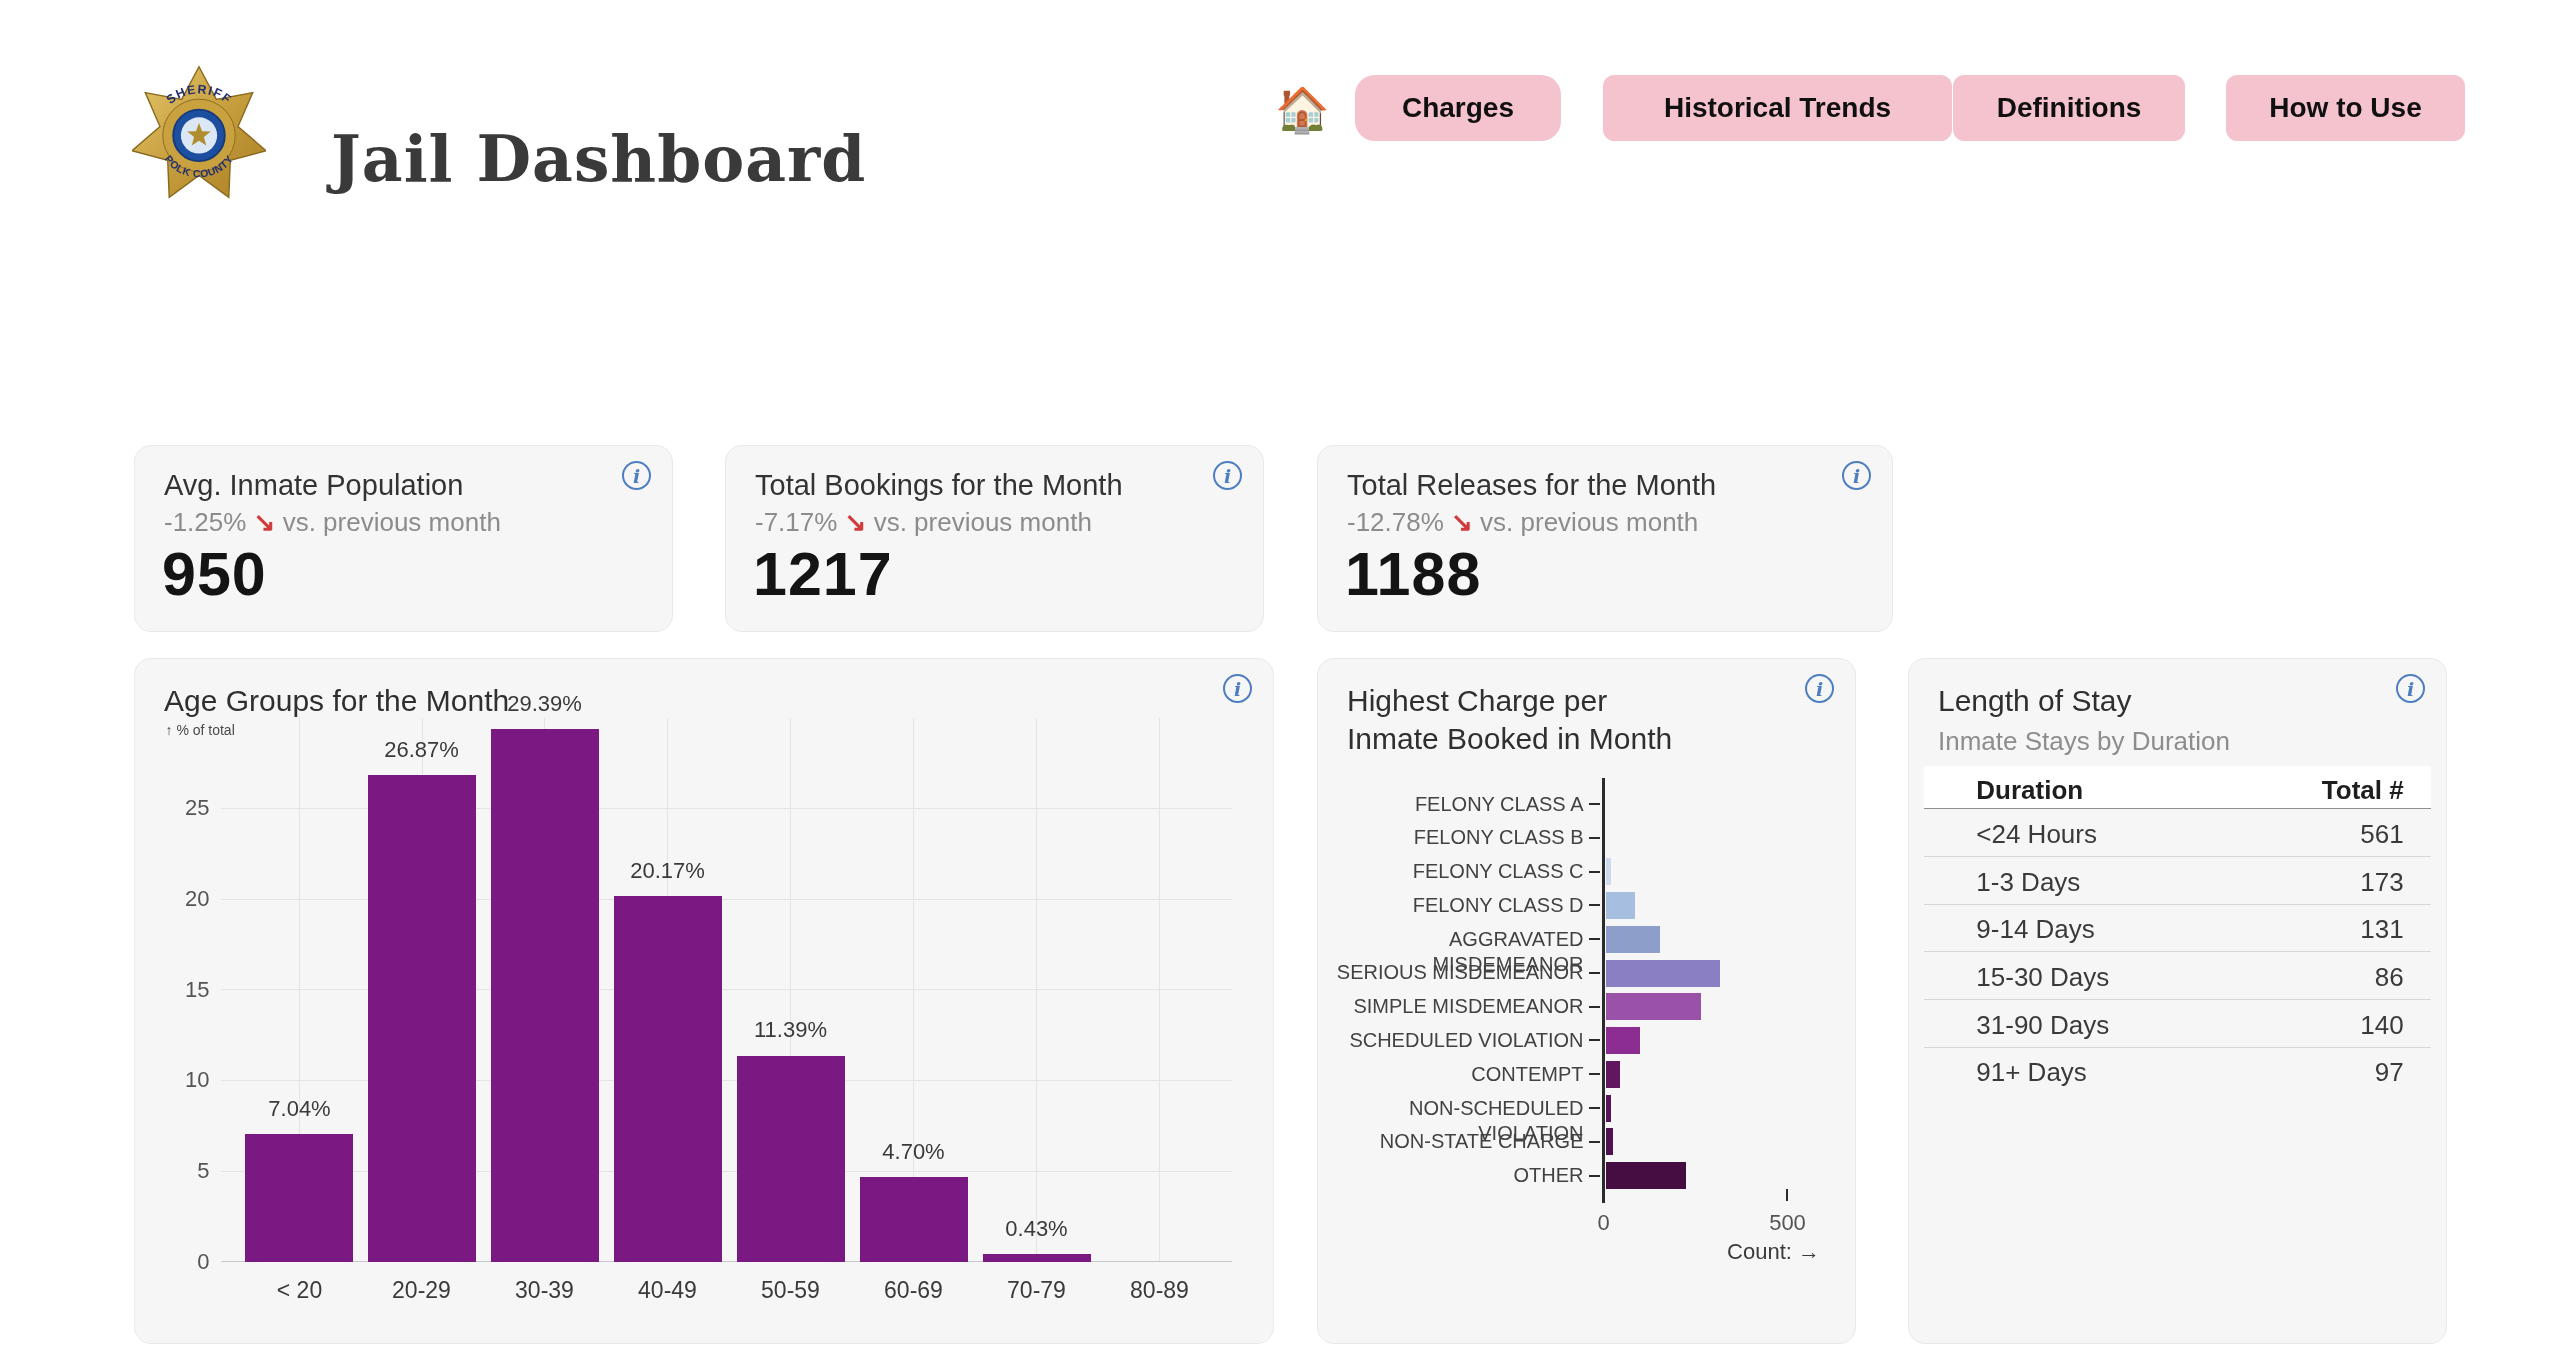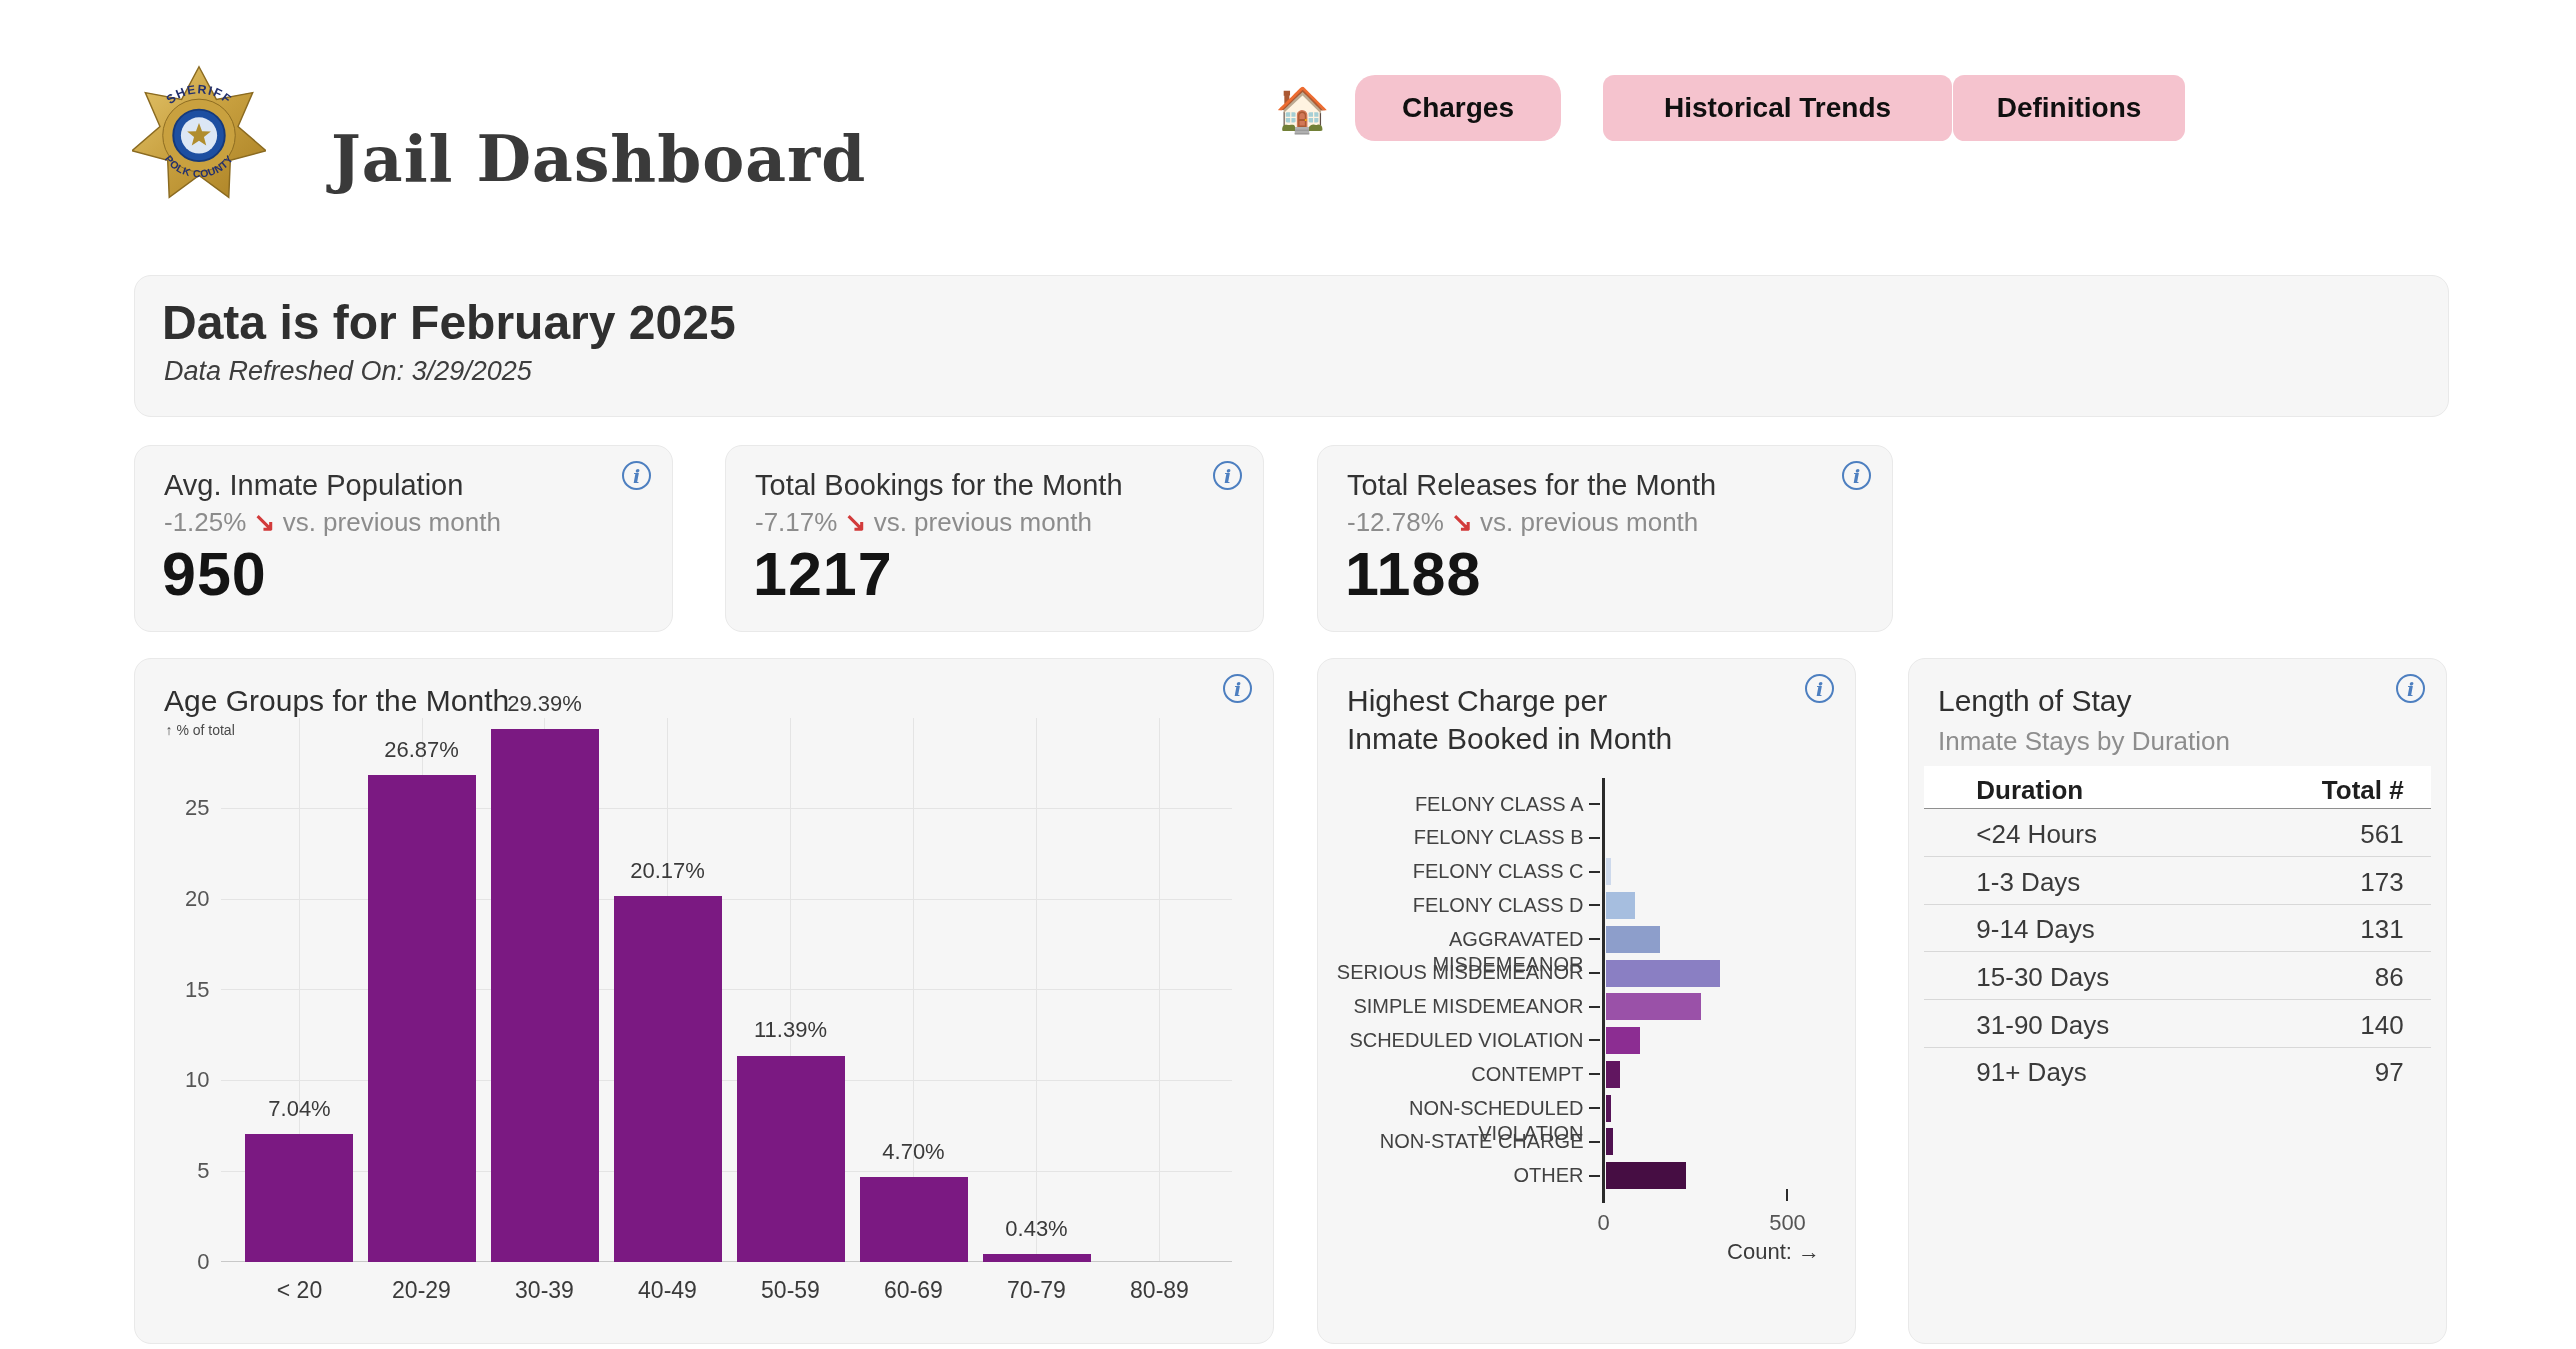--- a/index.html
+++ b/index.html
@@ -65,25 +65,22 @@
     </text>
   </svg>
 
   <div class="abs app-title" style="left:331px;top:122px;">Jail Dashboard</div>
 
   <div class="abs home" style="left:1275px;top:88px;cursor:pointer;">🏠</div>
 
   <button class="nav-btn" style="left:1355px;width:206px;background:#f5c3ce;border-radius:20px;">Charges</button>
   <button class="nav-btn" style="left:1603px;width:349px;background:#f5c3ce;">Historical Trends</button>
   <button class="nav-btn" style="left:1953px;width:232px;background:#f5c3ce;">Definitions</button>
-
-  <div class="card" style="left:134px;top:275px;width:2315px;height:142px;">
-    <div class="abs banner-title" style="left:27px;top:19px;">Data is for February 2025</div>
-    <div class="abs banner-sub" style="left:29px;top:80px;">Data Refreshed On: 3/29/2025</div>
-  </div>
+  <button class="nav-btn" style="left:2226px;width:239px;background:#f5c3ce;">How to Use</button>
+
 
   <div class="card" style="left:134px;top:445px;width:539px;height:187px;">
     <div class="kpi-title">Avg. Inmate Population</div>
     <div class="kpi-delta"><span>-1.25%</span><span style="color:#d23b3b;font-weight:700;"> ↘</span><span> vs. previous month</span></div>
     <div class="kpi-value">950</div>
     <div class="info">i</div>
   </div>
 
   <div class="card" style="left:725px;top:445px;width:539px;height:187px;">
     <div class="kpi-title">Total Bookings for the Month</div>

